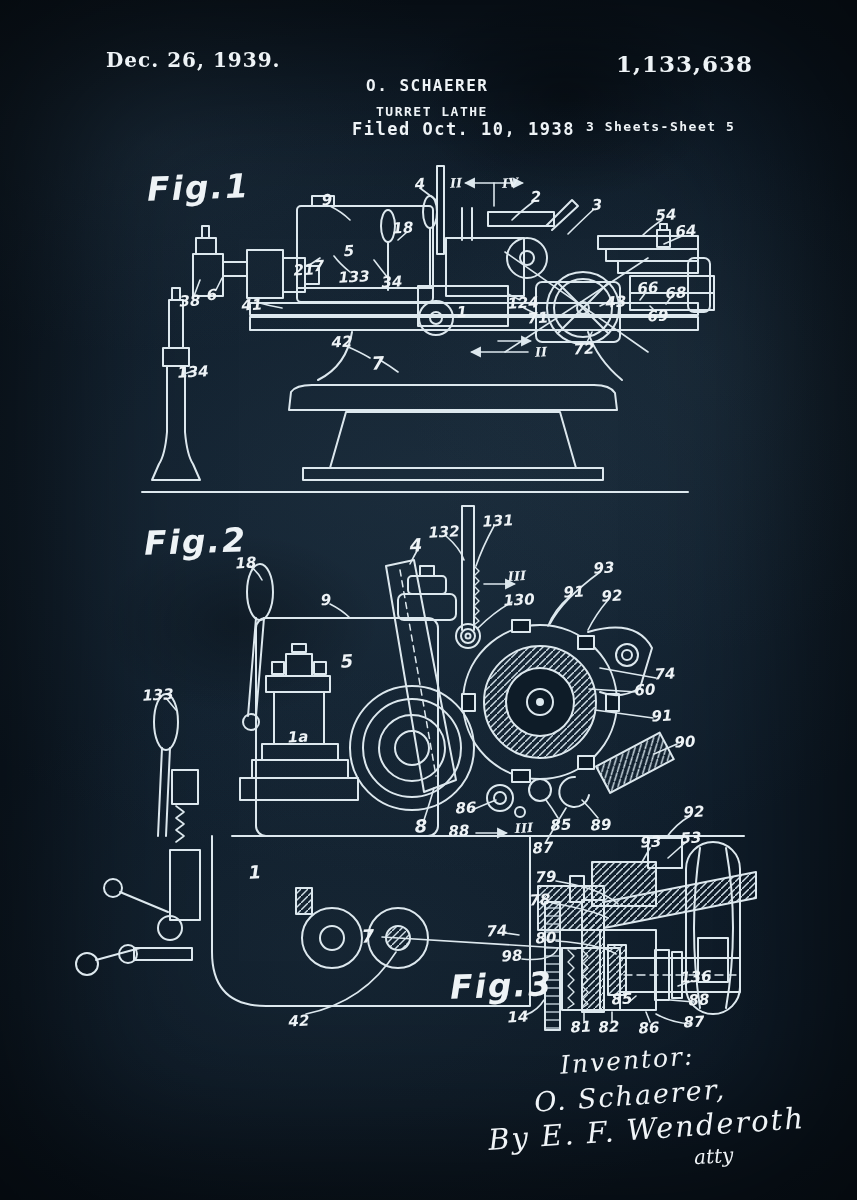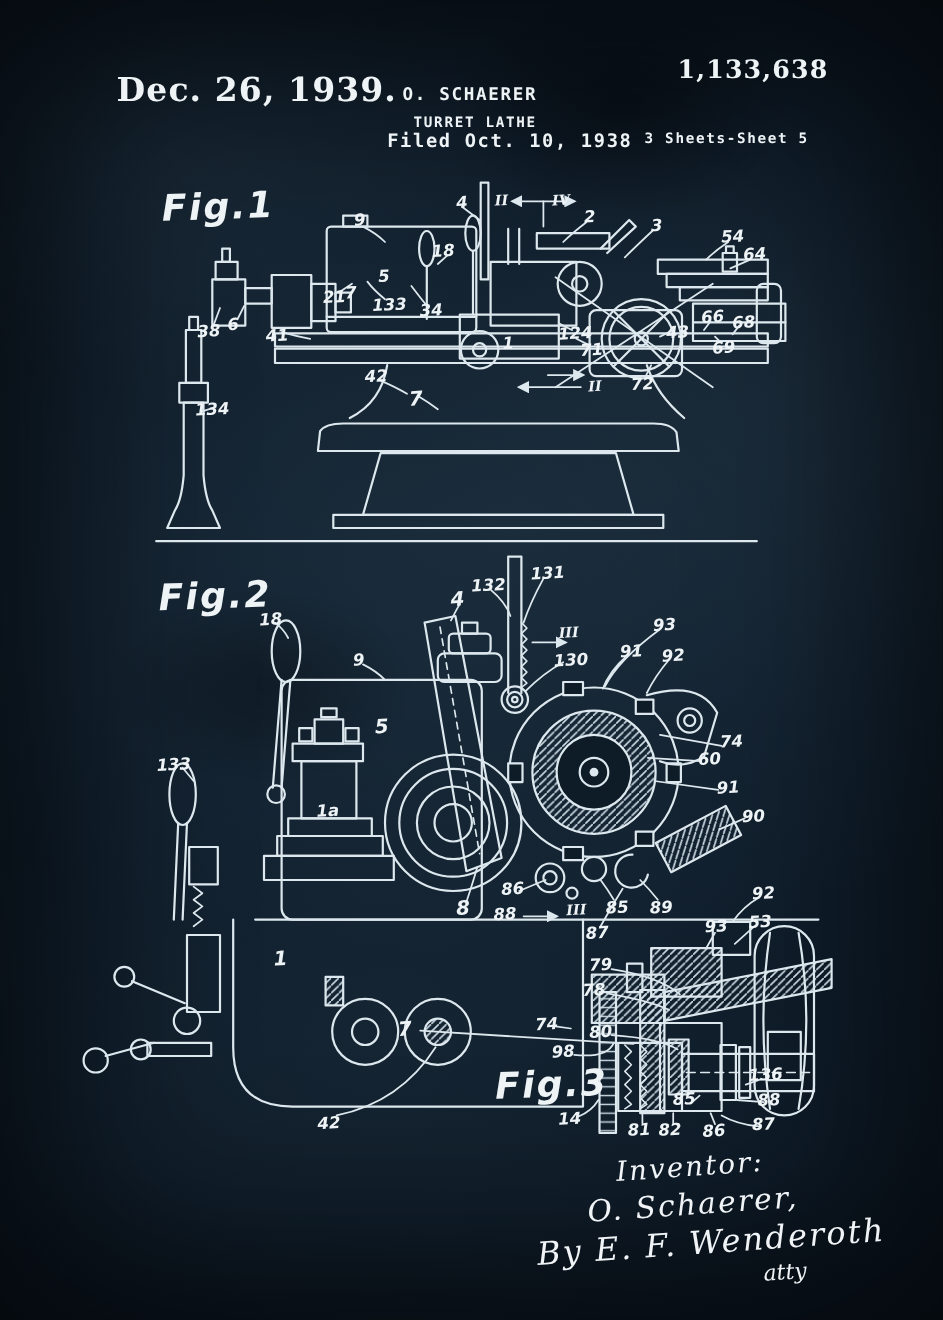--- a/index.html
+++ b/index.html
@@ -13,21 +13,21 @@
       radial-gradient(430px 420px at 82% 30%, rgba(62,87,102,0.13), rgba(0,0,0,0) 70%),
       radial-gradient(620px 420px at 40% 80%, rgba(57,82,97,0.15), rgba(0,0,0,0) 70%),
       radial-gradient(1000px 640px at 50% 40%, rgba(64,90,108,0.20), rgba(0,0,0,0) 62%),
       radial-gradient(1200px 920px at 50% 50%, #122231 0%, #0e1b28 55%, #070e15 100%);
     box-shadow: inset 0 0 150px 60px rgba(0,0,0,0.55);
     font-family:"DejaVu Sans", sans-serif;
   }
   .hdr{position:absolute;color:#eef3f6;white-space:nowrap;}
   .serif-b{font-family:"DejaVu Serif", serif;font-weight:bold;}
   .mono{font-family:"DejaVu Sans Mono", monospace;font-weight:bold;letter-spacing:1.5px;}
-  #hdr-date{left:106px;top:48px;font-size:30px;letter-spacing:1px;margin-top:17px;}
+  #hdr-date{left:106px;top:48px;font-size:20px;letter-spacing:1px;}
   #hdr-number{left:616px;top:50px;font-size:23px;letter-spacing:1px;}
   #hdr-inventor{left:366px;top:76px;font-size:16px;}
   #hdr-title{left:376px;top:104px;font-size:13px;}
   #hdr-filed{left:352px;top:119px;font-size:17px;}
   #hdr-sheet{left:586px;top:119px;font-size:13px;}
   .fig-title{
     position:absolute;color:#eef3f6;font-style:italic;font-weight:600;
     font-size:33px;letter-spacing:2px;transform:rotate(-2deg);
   }
   #fig1-title{left:147px;top:168px;}

